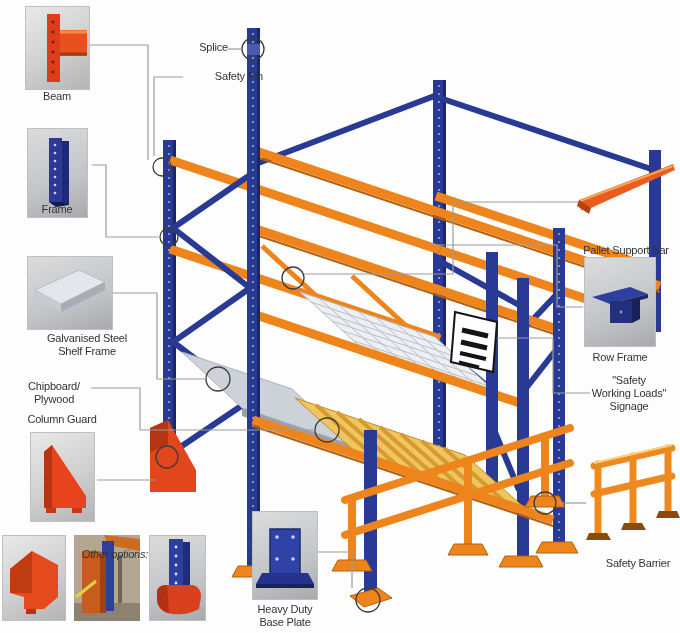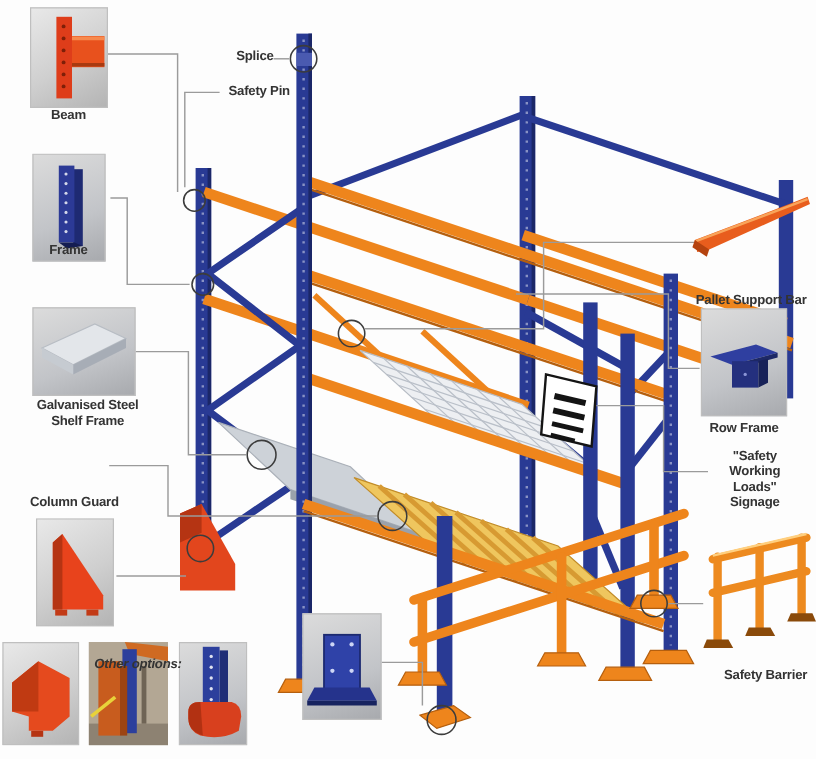--- a/index.html
+++ b/index.html
@@ -5,22 +5,22 @@
   html,body{margin:0;padding:0;background:#ffffff;}
   #screen{position:relative;width:680px;height:633px;background:#fdfdfd;overflow:hidden;
           font-family:"Liberation Sans", sans-serif;}
   svg{display:block;}
   .art{position:absolute;left:0;top:0;z-index:1;}
   .thumb{position:absolute;z-index:2;box-shadow:0 0 0 1px #bfbfbf inset;}
   .thumb.gradA{background:linear-gradient(150deg,#e9e9e9 0%,#cfcfcf 55%,#b3b3b3 100%);}
   .thumb.gradB{background:linear-gradient(160deg,#dcdcdc 0%,#c2c4c8 60%,#a7a9ad 100%);}
   .thumb.photo{background:#b3a794;}
   .lbl{position:absolute;z-index:3;color:var(--text,#333);font-size:11px;line-height:13px;
-       font-weight:700;text-align:center;letter-spacing:-0.2px;}
-  .lbl.left{text-align:center;} .lbl.right{text-align:right;}
+       font-weight:400;text-align:center;letter-spacing:-0.2px;}
+  .lbl.left{text-align:right;margin-left:16px;} .lbl.right{text-align:right;}
   .lbl.italic{font-style:italic;}
   .post{fill:var(--rack-blue,#293a94);}
   .post-side{fill:var(--rack-blue-dark,#1b2768);}
   .perf{stroke:#ffffff;stroke-opacity:.45;stroke-width:2;stroke-dasharray:2 6;fill:none;}
   .beam{stroke:var(--rack-orange,#ee851c);stroke-width:9;fill:none;}
   .beam-thin{stroke:var(--rack-orange,#ee851c);stroke-width:5;fill:none;}
   .beam-edge{stroke:var(--rack-orange-dark,#b55f0e);stroke-width:2;fill:none;}
   .brace{stroke:var(--rack-blue,#293a94);stroke-width:6;fill:none;}
   .rail{stroke:var(--rack-orange,#ee851c);stroke-width:8;fill:none;stroke-linecap:round;}
   .guard{fill:var(--guard-red,#e2461d);}
@@ -313,32 +313,40 @@
         <circle cx="25" cy="48" r="1.8"></circle>
           <circle cx="41" cy="48" r="1.8"></circle>
       </g>
       <polygon points="10,62 56,62 62,73 4,73" fill="#25338c"></polygon>
       <polygon points="4,73 62,73 62,77 4,77" fill="#17235f"></polygon>
     </svg>
   </div>
 
   <div class="lbl" style="left:22px;top:90px;width:70px">Beam</div>
   <div class="lbl" style="left:22px;top:203px;width:70px">Frame</div>
-  <div class="lbl" style="left:8px;top:332px;width:130px">
+  <div class="lbl" style="left:22px;top:332px;width:130px">
     <div>Galvanised Steel</div>
     <div>Shelf Frame</div>
+  </div>
+  <div class="lbl" style="left:10px;top:380px;width:88px">
+    <div>Chipboard/</div>
+    <div>Plywood</div>
   </div>
   <div class="lbl" style="left:12px;top:413px;width:100px">Column Guard</div>
   <div class="lbl italic" style="left:70px;top:548px;width:90px">Other options:</div>
 
   <div class="lbl right" style="left:184px;top:41px;width:44px">Splice</div>
   <div class="lbl left" style="left:185px;top:70px;width:62px">Safety Pin</div>
 
   <div class="lbl" style="left:574px;top:244px;width:104px">Pallet Support Bar</div>
   <div class="lbl" style="left:584px;top:351px;width:72px">Row Frame</div>
   <div class="lbl" style="left:590px;top:374px;width:78px">
     <div>"Safety</div>
     <div>Working Loads"</div>
     <div>Signage</div>
   </div>
   <div class="lbl" style="left:592px;top:557px;width:92px">Safety Barrier</div>
+  <div class="lbl" style="left:248px;top:603px;width:74px">
+    <div>Heavy Duty</div>
+    <div>Base Plate</div>
+  </div>
 
 </div>
 
 </body></html>

